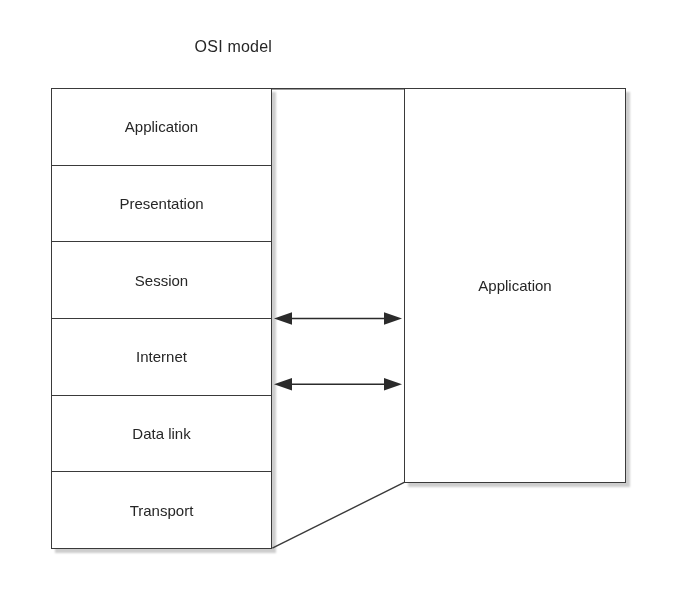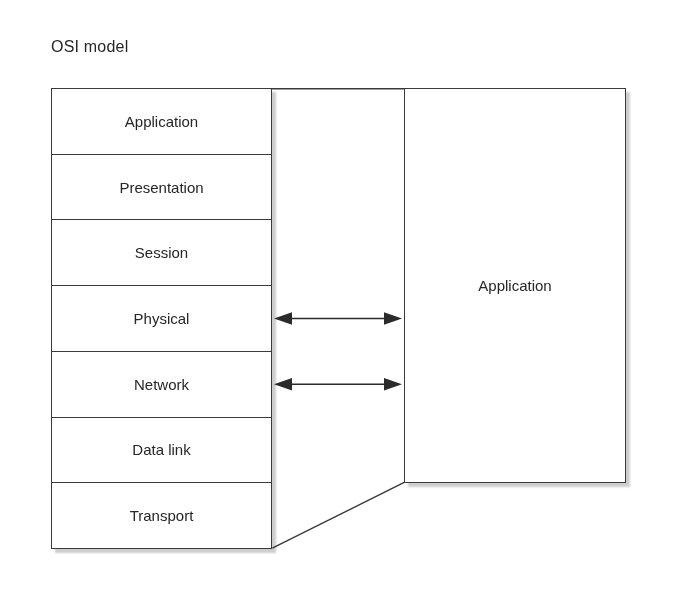--- a/index.html
+++ b/index.html
@@ -12,21 +12,21 @@
     width: 678px;
     height: 600px;
     background: #ffffff;
     font-family: "Liberation Sans", sans-serif;
     color: #262626;
     overflow: hidden;
   }
   .title {
     position: absolute;
     top: 38px;
-    text-align: left;
+    text-align: right;
     font-size: 16px;
     letter-spacing: 0.2px;
     color: #262626;
   }
   .osi-title  { left: 51px;  width: 221px; }
   .tcp-title  { left: 404px; width: 222px; }
 
   .stack {
     position: absolute;
     box-sizing: border-box;
@@ -73,24 +73,21 @@
     <div class="row">
         <span>Application</span>
       </div>
     <div class="row">
         <span>Presentation</span>
       </div>
     <div class="row">
         <span>Session</span>
       </div>
     <div class="row">
-        <span>Physical</span>
-      </div>
-    <div class="row">
-        <span>Network</span>
+        <span>Internet</span>
       </div>
     <div class="row">
         <span>Data link</span>
       </div>
     <div class="row">
         <span>Transport</span>
       </div>
   </div>
 
   <div class="stack tcp-stack">

